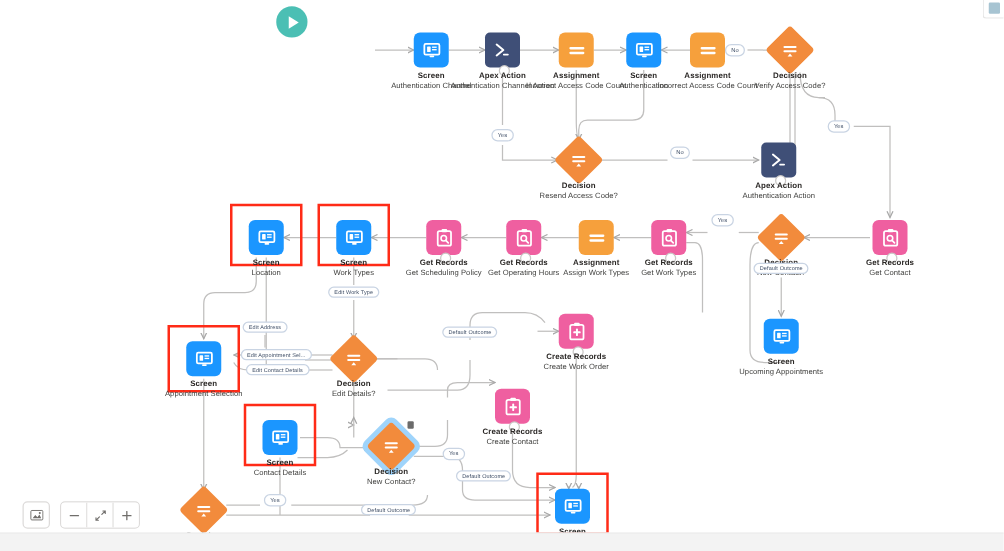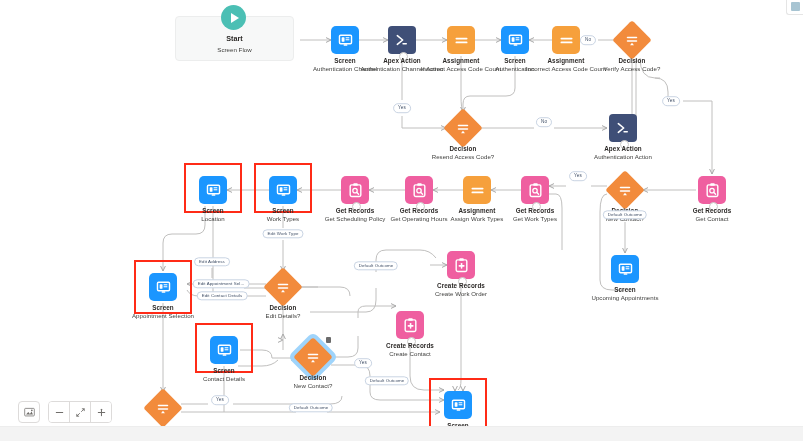--- a/index.html
+++ b/index.html
@@ -281,24 +281,20 @@
       <path d="M181,404 H208"></path>
       <path d="M233,404 H330 Q342,404 342,396"></path>
 
       <path d="M181,412 H296"></path>
       <path d="M327,412 H440" marker-end="url(#ar)"></path>
 
       <path d="M224,366 V412"></path>
     </g>
   </svg>
 
-  <div id="start-node" style="left:175px;top:16px;width:117px;height:43px;">
-    <div class="s-title" style="margin-top:17px;">Start</div>
-    <div class="s-sub">Screen Flow</div>
-  </div>
   <div id="start-badge" style="left:221px;top:5px;">
     <div class="tri"></div>
   </div>
 
   <div id="nodes-layer">
       <div class="node" style="left: 345px; top: 40px;">
         <div class="ico screen">
           <svg width="17" height="17" viewBox="0 0 24 24">
             <rect x="3.5" y="4.5" width="17" height="12" rx="1.6" fill="none" stroke="#fff" stroke-width="2"></rect>
             <rect x="6.6" y="7.4" width="4" height="6.2" rx="0.7" fill="#fff"></rect>

